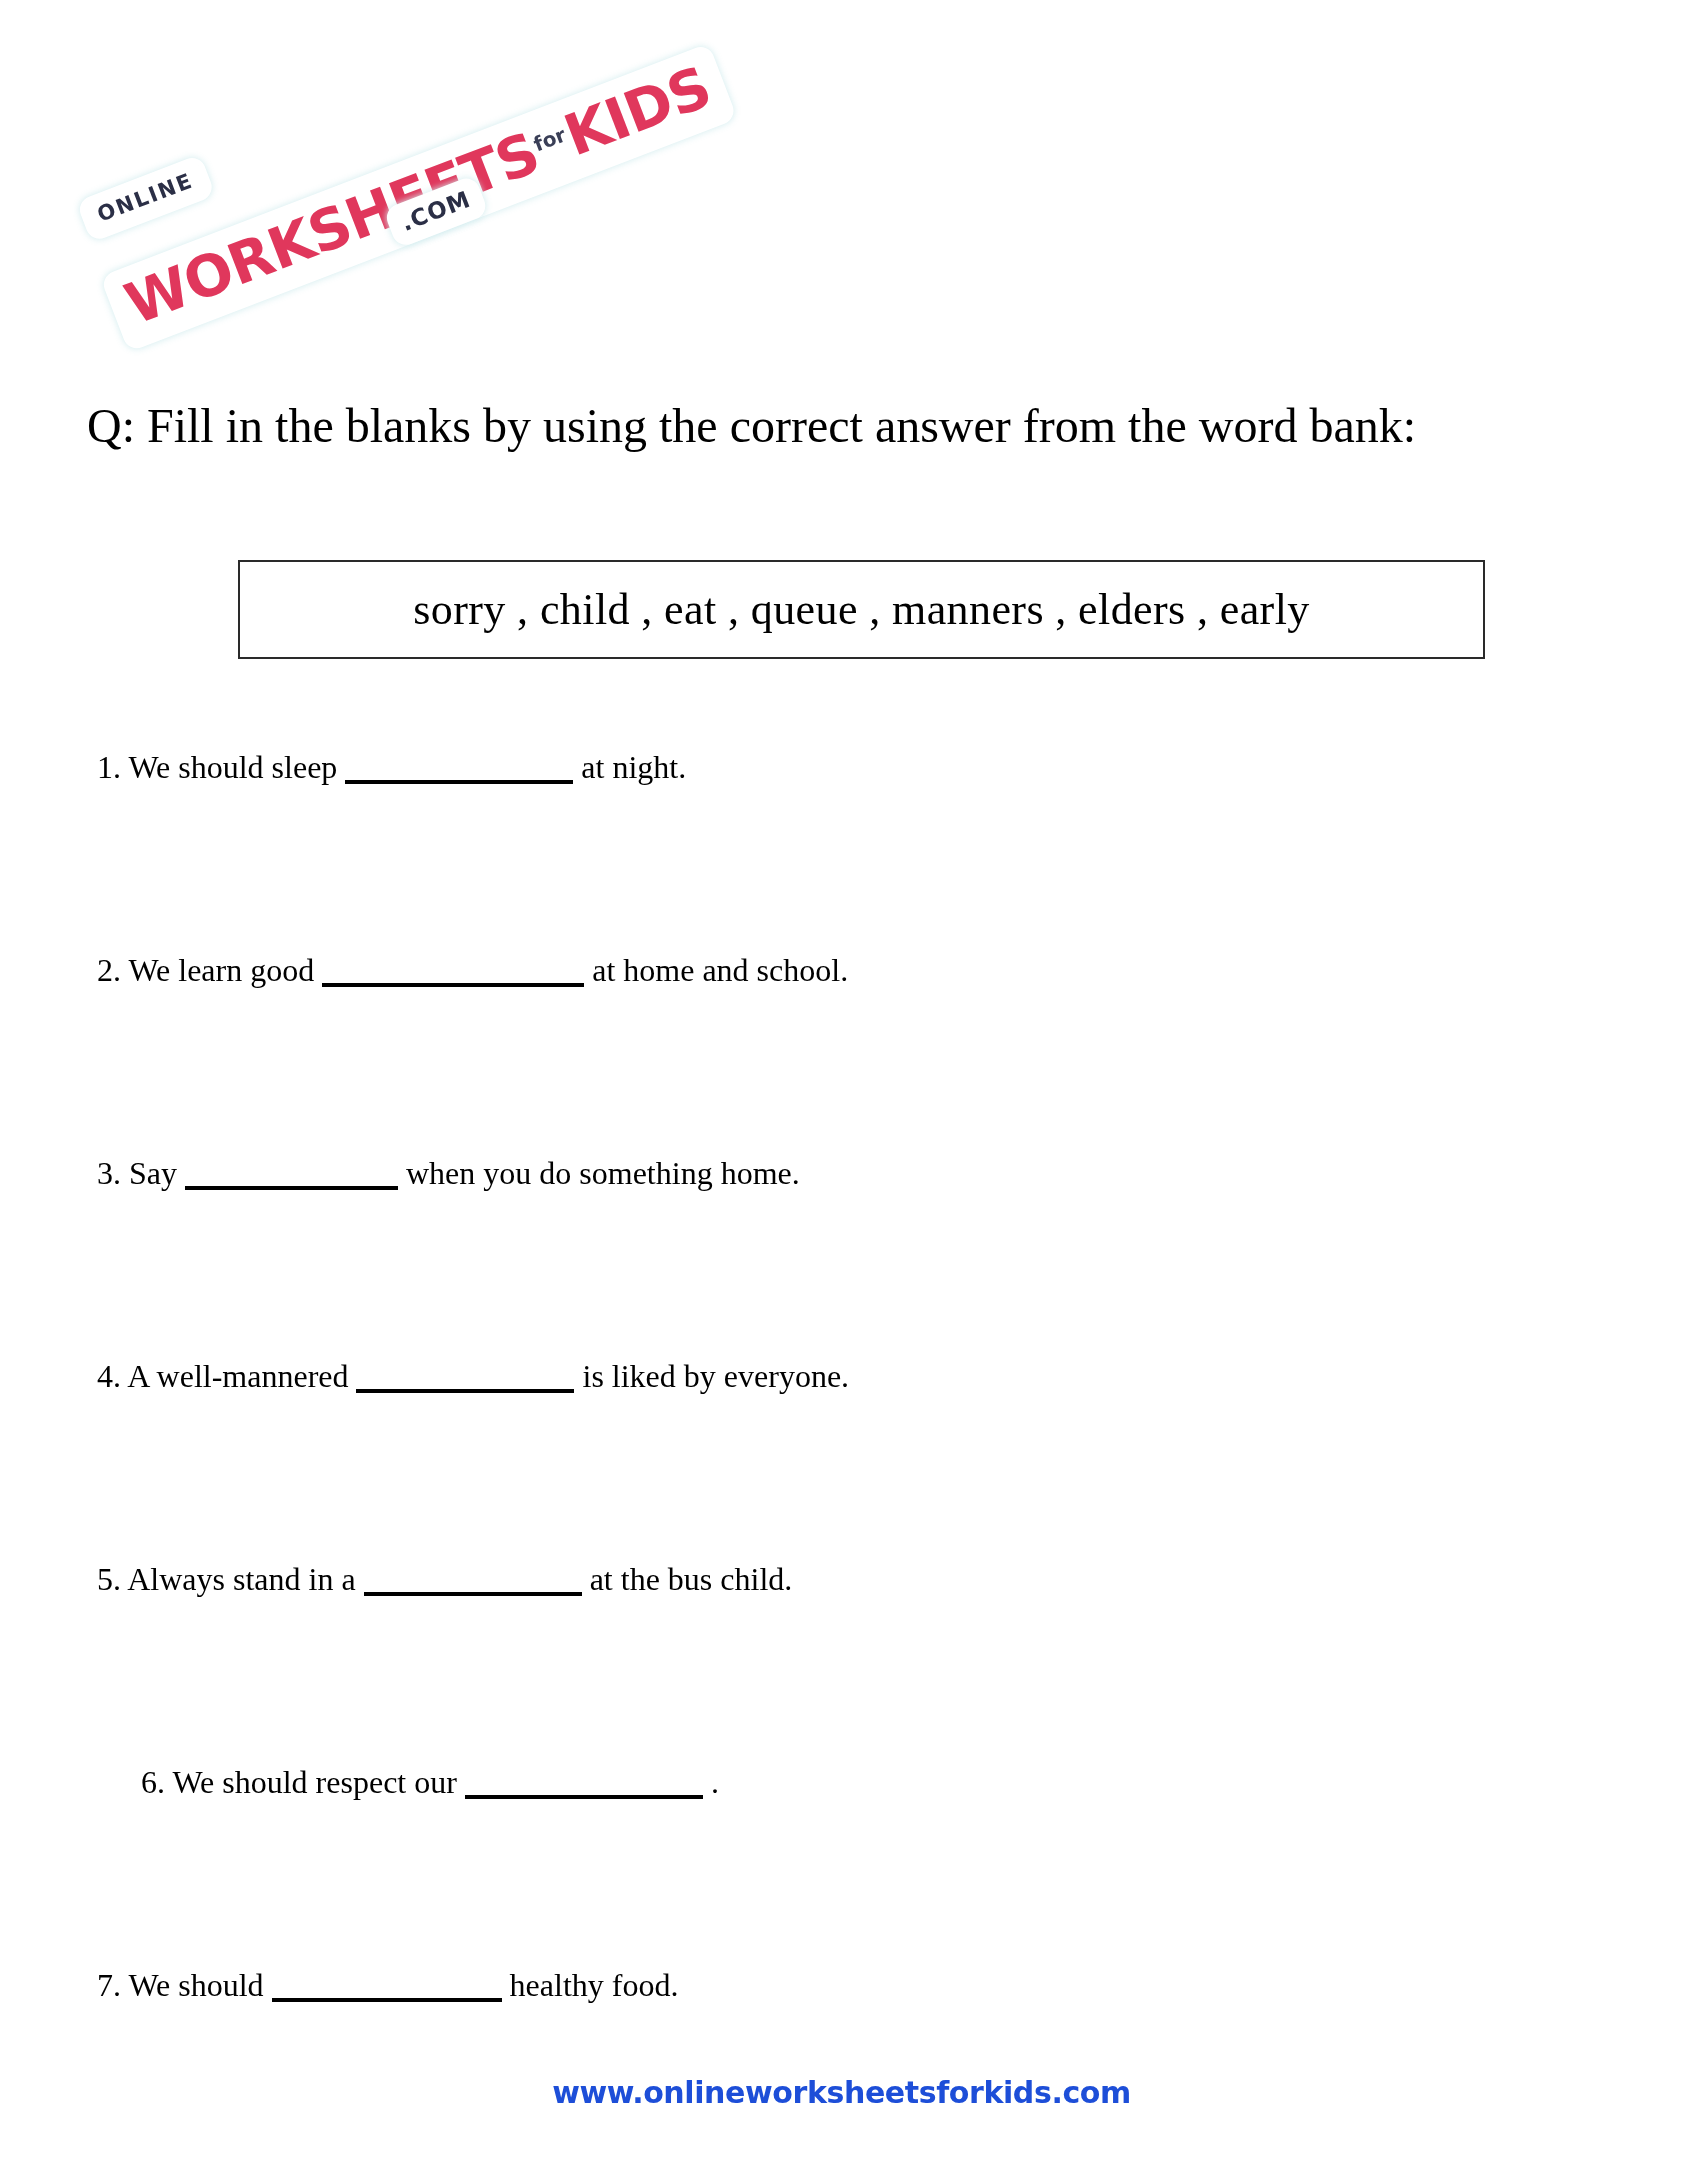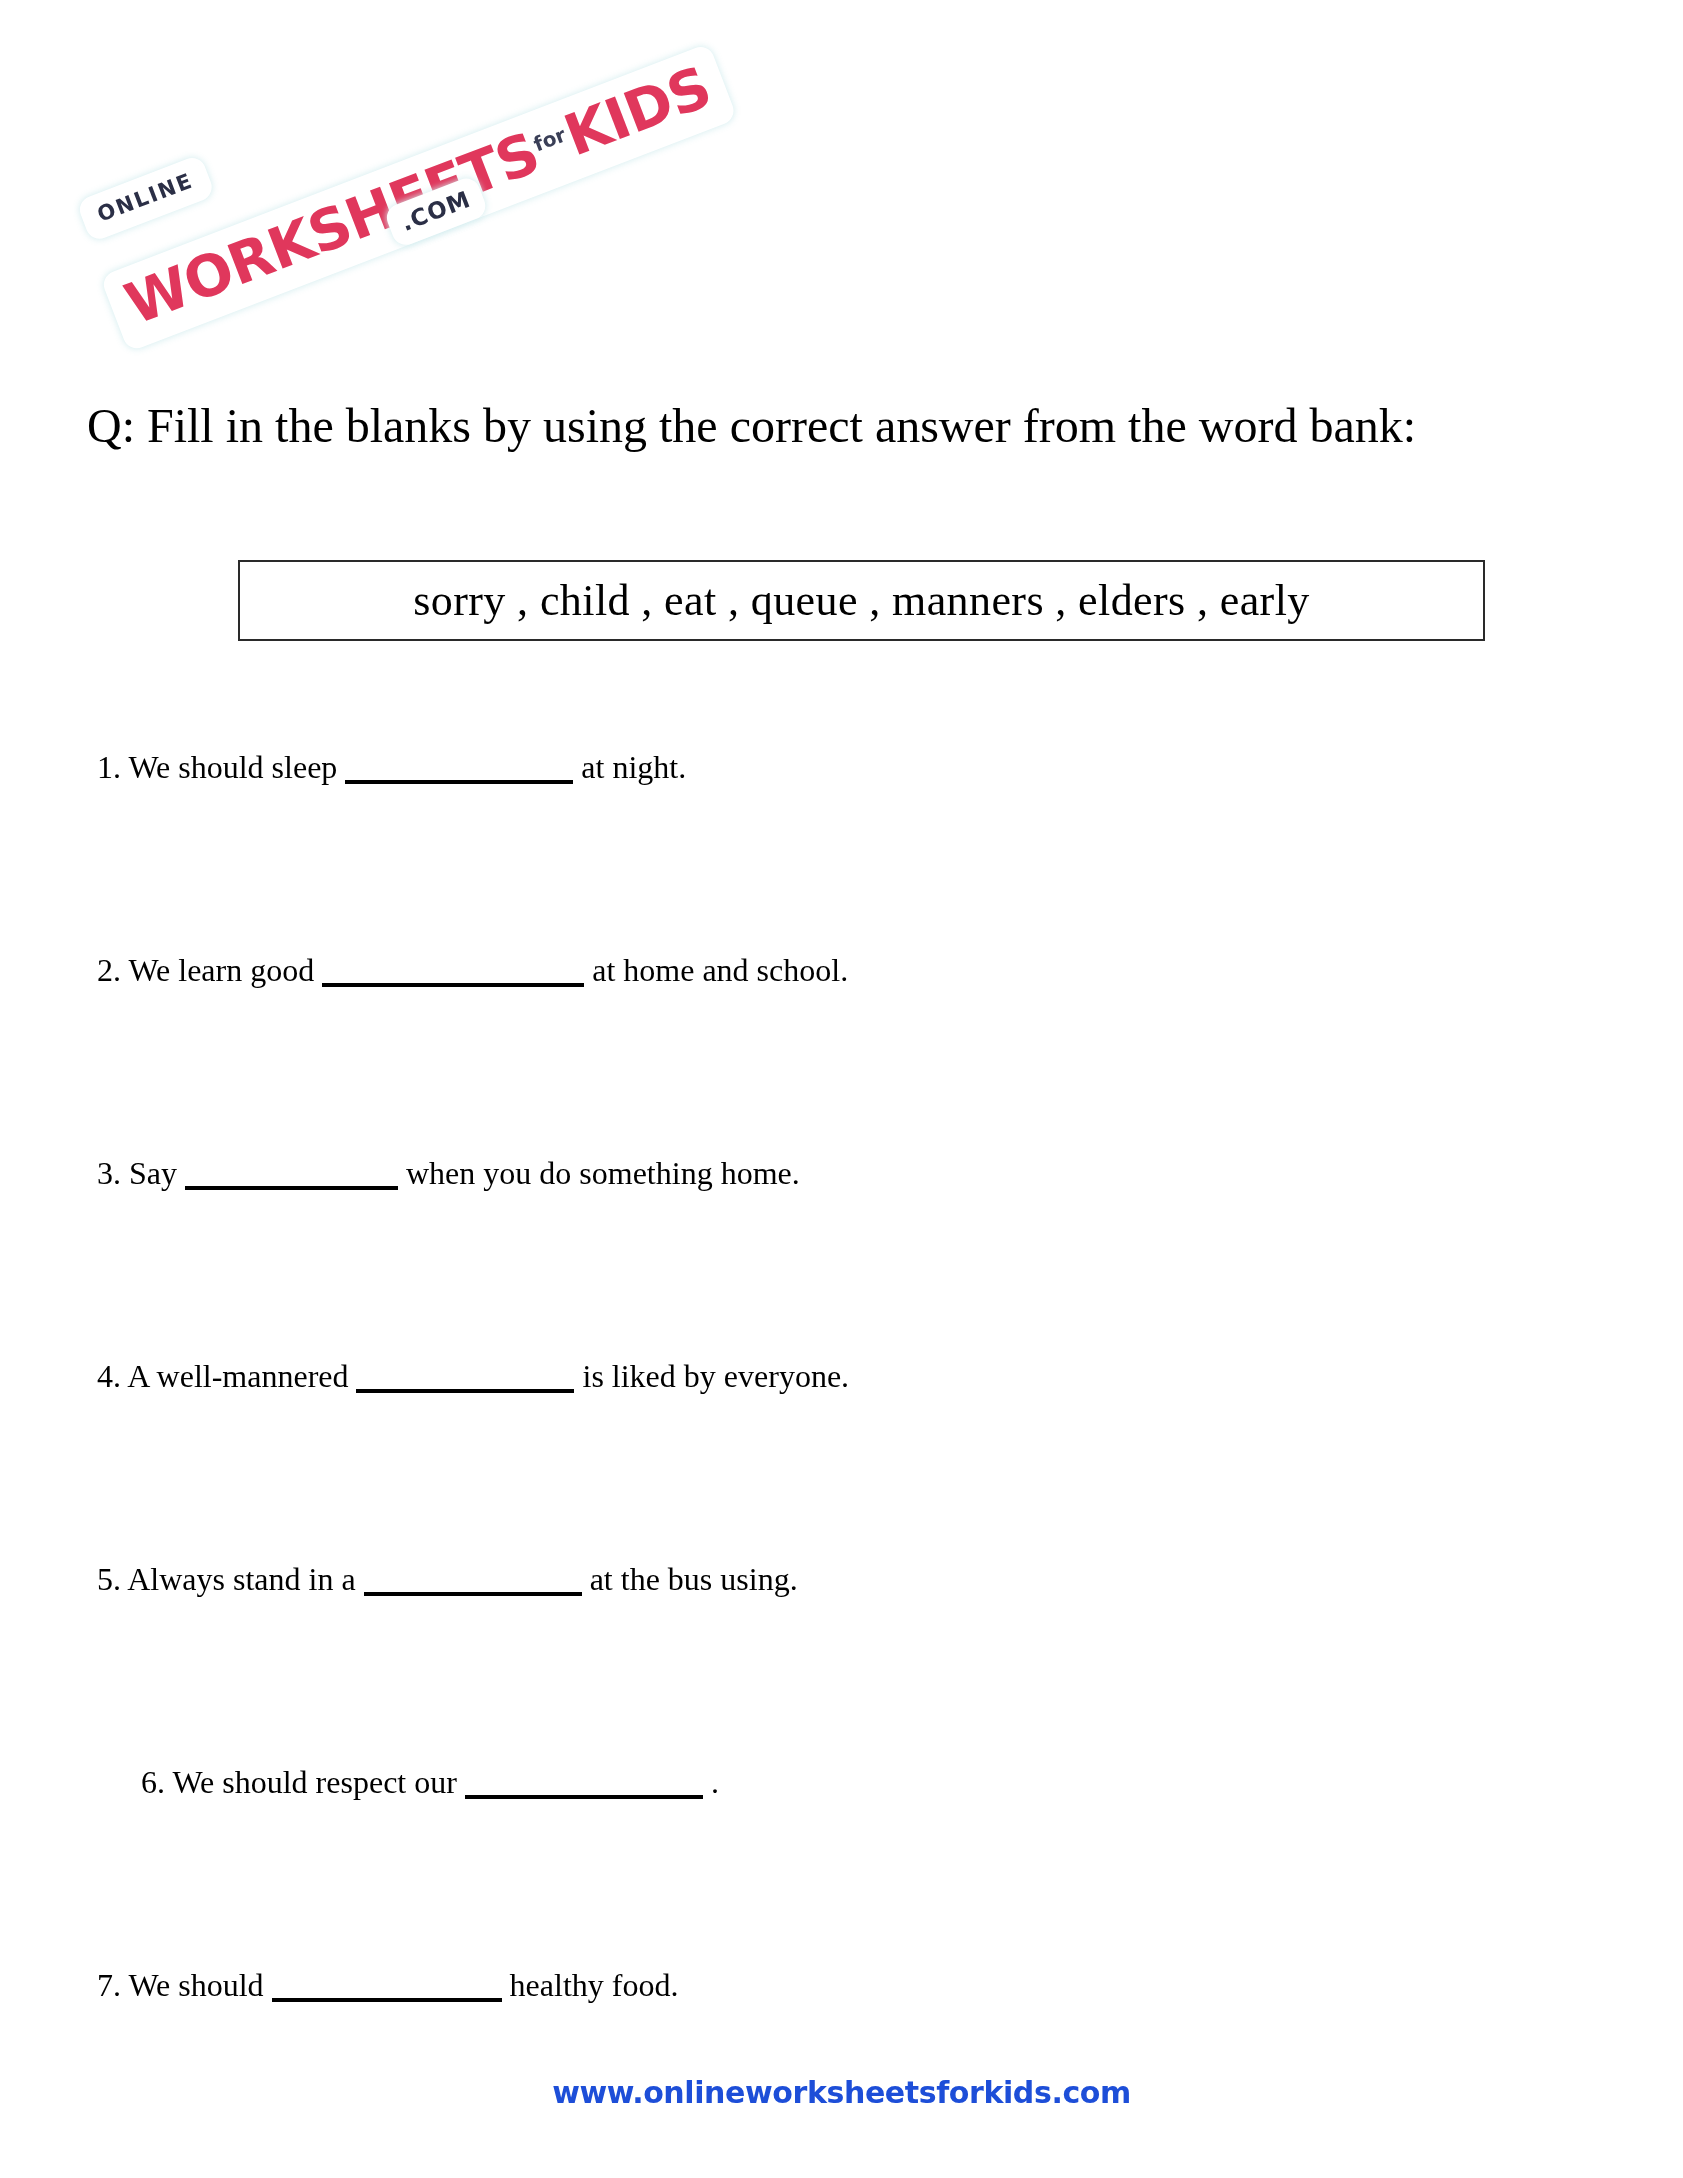--- a/index.html
+++ b/index.html
@@ -129,21 +129,21 @@
     font-size: 48px;
     line-height: 1.35;
     font-family: "Liberation Serif", "DejaVu Serif", serif;
   }
 
   .wordbank {
     position: absolute;
     left: 238px;
     top: 560px;
     width: 1247px;
-    height: 81px;
+    height: 99px;
     border: 2px solid #2a2a2a;
     box-sizing: border-box;
     display: flex;
     align-items: center;
     justify-content: center;
     background: #ffffff;
   }
   .wordbank-text {
     font-size: 44px;
     line-height: 1;
@@ -217,21 +217,21 @@
 
     <div class="wordbank">
       <span class="wordbank-text">sorry , child  , eat  , queue , manners , elders , early</span>
     </div>
 
     <div class="questions">
         <div class="q-row" style="top: 0px;"><span class="q-num">1.</span> <span class="q-pre">We should sleep</span><span class="blank" style="width: 228px;"></span><span class="q-post">at night.</span></div>
         <div class="q-row" style="top: 203px;"><span class="q-num">2.</span> <span class="q-pre">We learn good</span><span class="blank" style="width: 262px;"></span><span class="q-post">at home and school.</span></div>
         <div class="q-row" style="top: 406px;"><span class="q-num">3.</span> <span class="q-pre">Say</span><span class="blank" style="width: 213px;"></span><span class="q-post">when you do something home.</span></div>
         <div class="q-row" style="top: 609px;"><span class="q-num">4.</span> <span class="q-pre">A well-mannered</span><span class="blank" style="width: 218px;"></span><span class="q-post">is liked by everyone.</span></div>
-        <div class="q-row" style="top: 812px;"><span class="q-num">5.</span> <span class="q-pre">Always stand in a</span><span class="blank" style="width: 218px;"></span><span class="q-post">at the bus using.</span></div>
+        <div class="q-row" style="top: 812px;"><span class="q-num">5.</span> <span class="q-pre">Always stand in a</span><span class="blank" style="width: 218px;"></span><span class="q-post">at the bus child.</span></div>
         <div class="q-row" style="top: 1015px; margin-left: 44px;"><span class="q-num">6.</span> <span class="q-pre">We should respect our</span><span class="blank" style="width: 238px;"></span><span class="q-post">.</span></div>
         <div class="q-row" style="top: 1218px;"><span class="q-num">7.</span> <span class="q-pre">We should</span><span class="blank" style="width: 230px;"></span><span class="q-post">healthy food.</span></div>
       </div>
 
     <div class="footer">www.onlineworksheetsforkids.com</div>
   </div>
 </div>
 
 
 </body></html>

